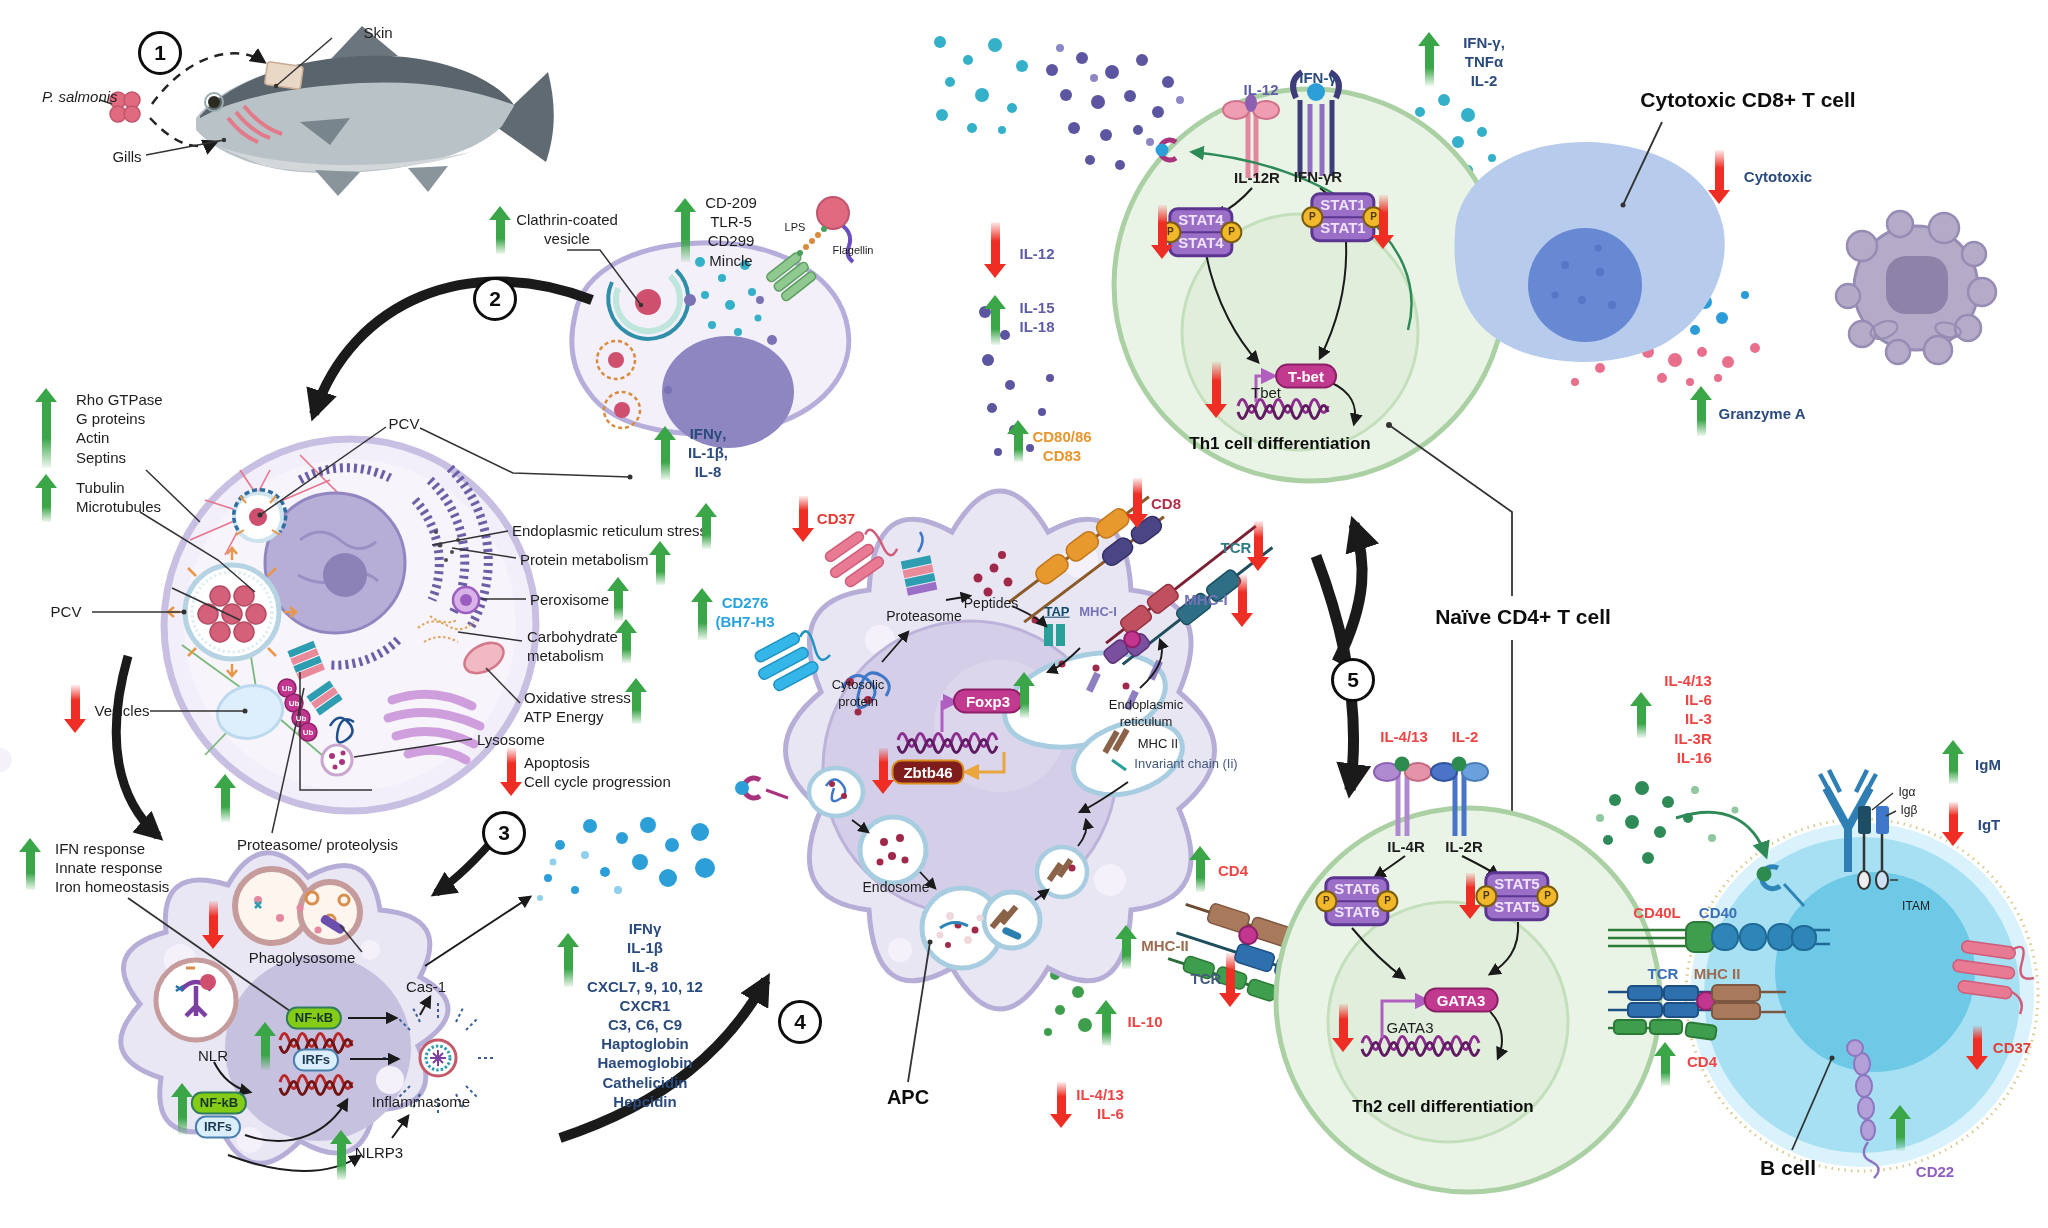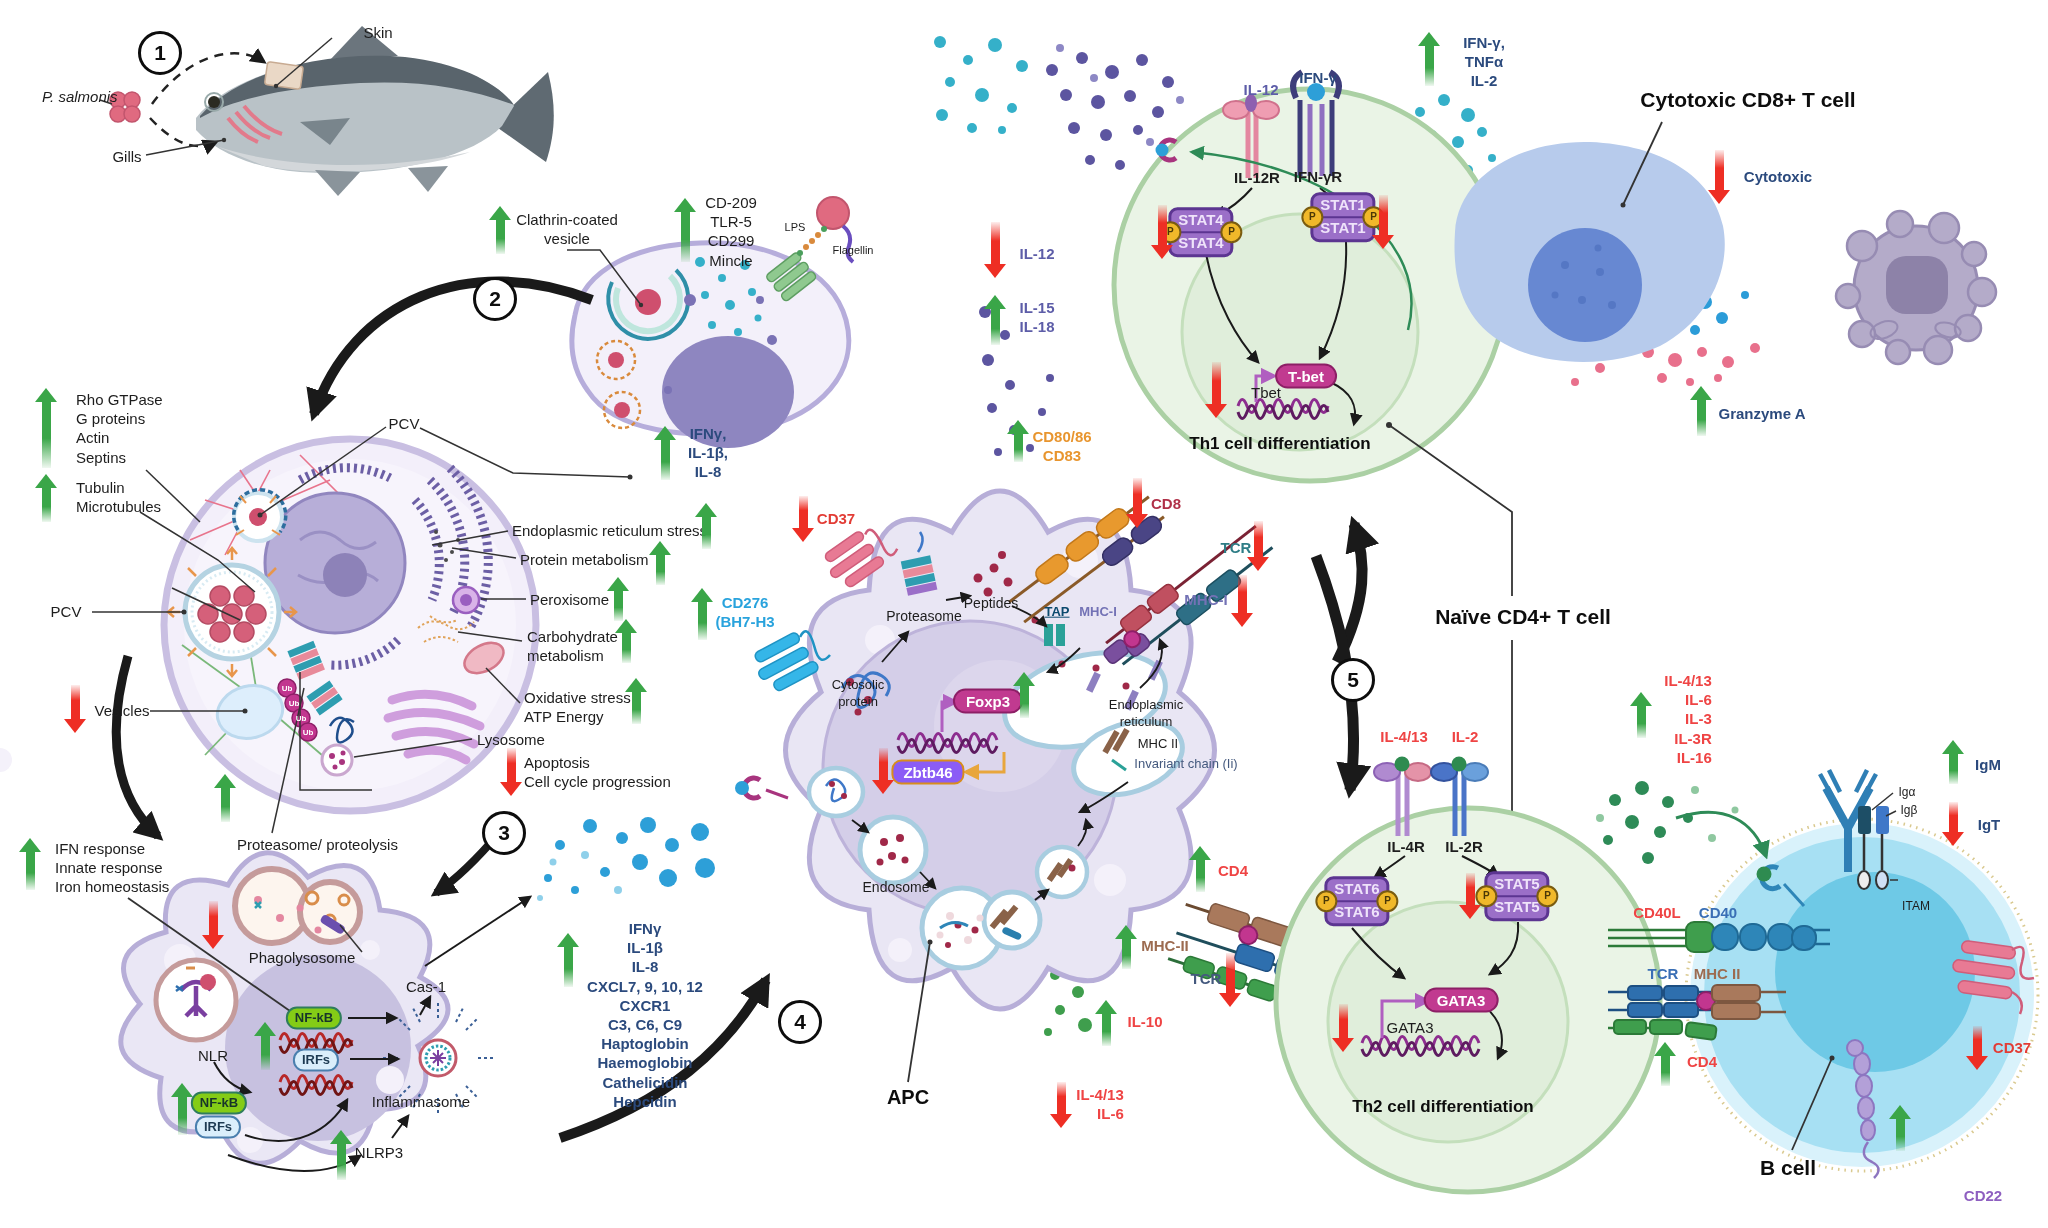--- a/index.html
+++ b/index.html
@@ -33,21 +33,21 @@
   .statbox{position:absolute;z-index:3;transform:translate(-50%,-50%);background:#9b6fc8;
            border:3px solid #5c3591;border-radius:9px;color:#efe3fa;font-weight:bold;font-size:15px;
            text-align:center;padding:1px 7px;line-height:1.25;}
   .statbox .dv{height:2px;background:#5c3591;margin:1px -7px;}
   .pc{position:absolute;width:18px;height:18px;border-radius:50%;background:#f0b82a;border:2px solid #7a5c10;
       color:#4a3806;font-size:10px;font-weight:bold;font-style:normal;display:flex;align-items:center;
       justify-content:center;}
   .pl{left:-12px;top:50%;transform:translateY(-50%);} .pr{right:-12px;top:50%;transform:translateY(-50%);}
   .tf{position:absolute;z-index:3;transform:translate(-50%,-50%);background:#c13a90;border:2.5px solid #8d1f66;
       color:#fff;border-radius:14px;padding:2px 11px;font-weight:bold;font-size:15px;}
-  .zb{position:absolute;z-index:3;transform:translate(-50%,-50%);background:#8b5cf6;border:2px solid #d88d1d;
+  .zb{position:absolute;z-index:3;transform:translate(-50%,-50%);background:#7f1d1d;border:2px solid #d88d1d;
       color:#fff;border-radius:10px;padding:2px 10px;font-weight:bold;font-size:15px;}
   .nf{position:absolute;z-index:3;transform:translate(-50%,-50%);background:#84cc16;border:2px solid #2f7d5c;
       border-radius:11px;color:#17352a;font-weight:bold;font-size:13px;padding:0 7px;line-height:1.45;}
   .irf{position:absolute;z-index:3;transform:translate(-50%,-50%);background:#daeefb;border:2px solid #4a7fae;
       border-radius:11px;color:#1d3a52;font-weight:bold;font-size:13px;padding:0 7px;line-height:1.45;}
   .ub{position:absolute;z-index:3;transform:translate(-50%,-50%);color:#fff;font-size:8px;font-weight:bold;}
 </style>
 </head>
 <body>
 
@@ -1035,21 +1035,21 @@
 <div class="lbl c b blue" style="left:1989px;top:825px;">IgT</div>
 <div class="lbl c s12" style="left:1907px;top:793px;">Igα</div>
 <div class="lbl c s12" style="left:1909px;top:811px;">Igβ</div>
 <div class="lbl c s12" style="left:1916px;top:907px;">ITAM</div>
 <div class="lbl c b green" style="left:1657px;top:913px;">CD40L</div>
 <div class="lbl c b blue2" style="left:1718px;top:913px;">CD40</div>
 <div class="lbl c b blue2" style="left:1663px;top:974px;">TCR</div>
 <div class="lbl c b brown" style="left:1717px;top:974px;">MHC II</div>
 <div class="lbl c b green" style="left:1702px;top:1062px;">CD4</div>
 <div class="lbl c b red" style="left:2012px;top:1048px;">CD37</div>
-<div class="lbl c b purple" style="left:1935px;top:1196px;margin-left:48px;">CD22</div>
+<div class="lbl c b purple" style="left:1935px;top:1172px;">CD22</div>
 <div class="lbl c t21" style="left:1788px;top:1168px;">B cell</div>
 
 <div class="step" style="left:160px;top:53px;">1</div>
 <div class="step" style="left:495px;top:299px;">2</div>
 <div class="step" style="left:504px;top:833px;">3</div>
 <div class="step" style="left:800px;top:1022px;">4</div>
 <div class="step" style="left:1353px;top:680px;">5</div>
 
 <div class="au" style="left:488px;top:206px;height:48px;">
       <i class="hd"></i>

